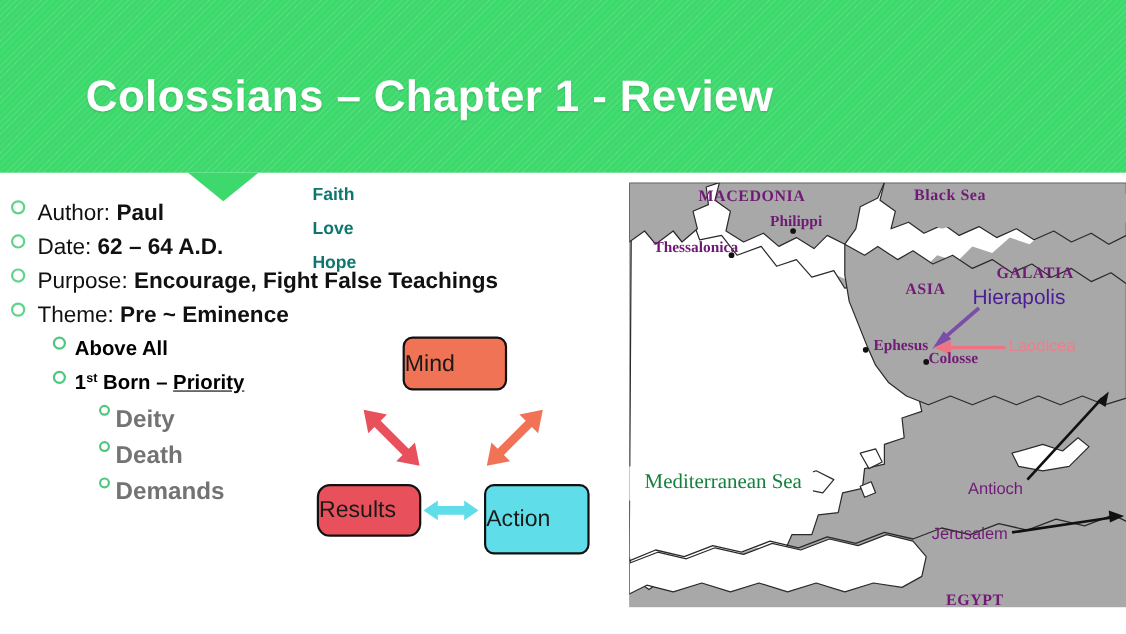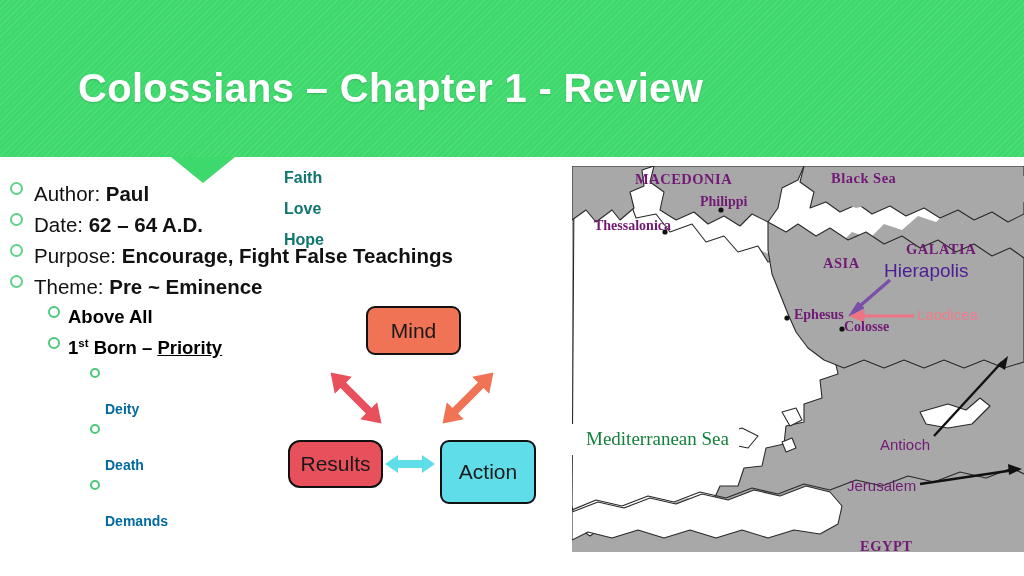--- a/index.html
+++ b/index.html
@@ -62,36 +62,36 @@
 
   .lvl1-row { margin-left: 2px; }
   .lvl2-row { margin-left: 40px; margin-bottom: 9px; }
   .lvl3-row { margin-left: 82px; margin-bottom: 7px; }
 
   .txt-lvl1 { font-size: 20.5px; color: #111111; }
   .txt-lvl1 b { font-weight: bold; }
   .txt-lvl2 { font-size: 18.5px; color: #000000; font-weight: bold; }
   .txt-lvl2 .sup { font-size: 0.62em; vertical-align: super; }
   .txt-lvl2 .ul { text-decoration: underline; }
-  .txt-lvl3 { font-size: 14px; color: #0369a1; font-weight: bold; margin-top: 33px; }
+  .txt-lvl3 { font-size: 22px; color: #737373; font-weight: bold; }
 
   
   #flh {
     position: absolute; left: 284px; top: 162px;
     font-size: 16px; font-weight: bold;
     color: #0f766e; line-height: 31px;
   }
 
   
   #diagram { position: absolute; left: 280px; top: 295px; width: 270px; height: 210px; }
   .dbox {
     position: absolute;
     border: 2.6px solid #111111;
     border-radius: 9px;
-    display: flex; align-items: center; justify-content: center;
+    display: flex; align-items: center; justify-content: flex-start;
     font-size: 21px; color: #1a1a1a;
     box-sizing: border-box;
   }
   #box-mind    { left: 86px;  top: 11px;  width: 95px; height: 49px; background: #ef7354; }
   #box-results { left: 8px;   top: 145px; width: 95px; height: 48px; background: #e8505c; border-radius: 12px; }
   #box-action  { left: 160px; top: 145px; width: 96px; height: 64px; background: #5fdeea; }
   .diag-arrow { position: absolute; }
   #arrow-results-mind { left: 48px; top: 63px; }
   #arrow-mind-action  { left: 160px; top: 63px; }
   #arrow-results-action { left: 103px; top: 154px; }

